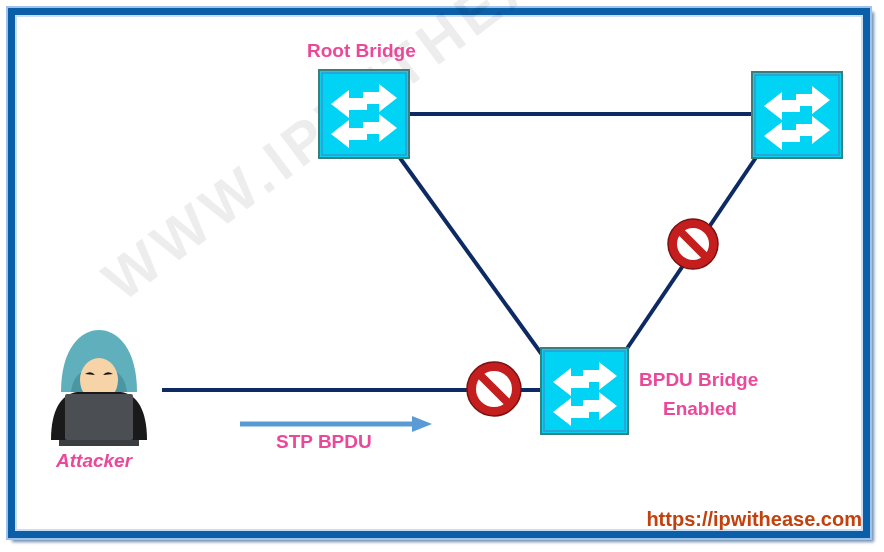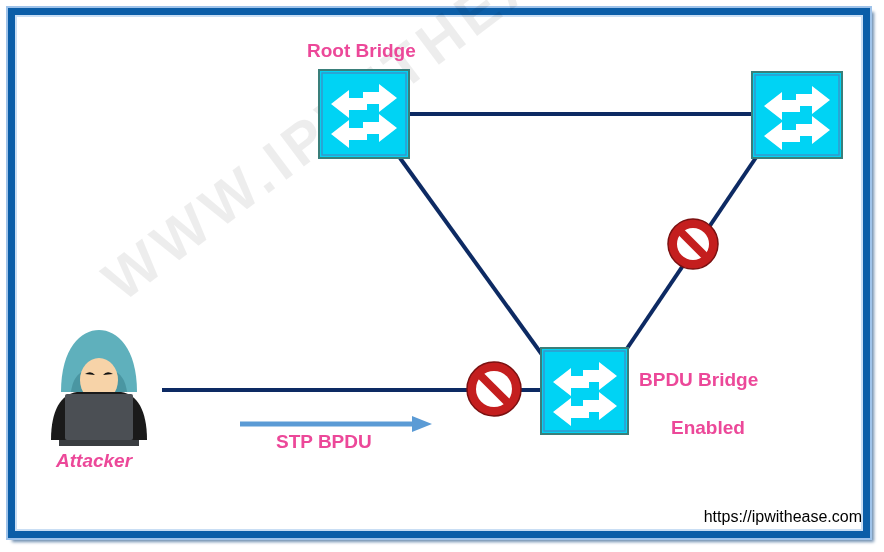--- a/index.html
+++ b/index.html
@@ -9,21 +9,21 @@
     border: 7px solid #0b5ea8; box-sizing: border-box; background: #fff;
     box-shadow: 0 0 0 2px #9fc3ea, inset 0 0 0 2px #c9def4, 4px 4px 3px #6f8fb0;
   }
   svg.diagram { position: absolute; left: 0; top: 0; }
   .label { position: absolute; font-weight: bold; color: #ec4899; font-size: 19px; white-space: nowrap; }
   .watermark {
     position: absolute; left: 90px; top: 260px; font-size: 58px; font-weight: bold;
     color: rgba(0,0,0,0.07); letter-spacing: 6px; transform: rotate(-37deg); transform-origin: left top;
     white-space: nowrap; pointer-events: none;
   }
-  .url { position: absolute; right: 22px; top: 508px; font-size: 16px; font-weight: normal; color: #000000; }
+  .url { position: absolute; right: 22px; top: 508px; font-size: 20px; font-weight: bold; color: #c2410c; }
 </style>
 </head>
 <body>
 
 <div class="frame"></div>
 
 <div class="watermark">WWW.IPWITHEASE.COM</div>
 
 <svg class="diagram" width="884" height="552" viewBox="0 0 884 552">
   <defs>
@@ -98,17 +98,17 @@
 
     <path d="M4,110 C4,80 14,64 30,62 L74,62 C90,64 100,80 100,110 Z" fill="#1a1a1a"></path>
 
     <rect x="18" y="64" width="68" height="46" fill="#4b4f54" rx="2"></rect>
     <rect x="12" y="110" width="80" height="6" fill="#3a3d41"></rect>
   </g>
 </svg>
 
 <div class="label" style="left:307px; top:40px;">Root Bridge</div>
 <div class="label" style="left:639px; top:369px;">BPDU Bridge</div>
-<div class="label" style="left:663px; top:417px;margin-left:8px;">Enabled</div>
+<div class="label" style="left:663px; top:398px;">Enabled</div>
 <div class="label" style="left:56px; top:450px;font-style:italic;">Attacker</div>
 <div class="label" style="left:276px; top:431px;text-align:right;">STP BPDU</div>
 
 <div class="url">https://ipwithease.com</div>
 
 </body></html>

